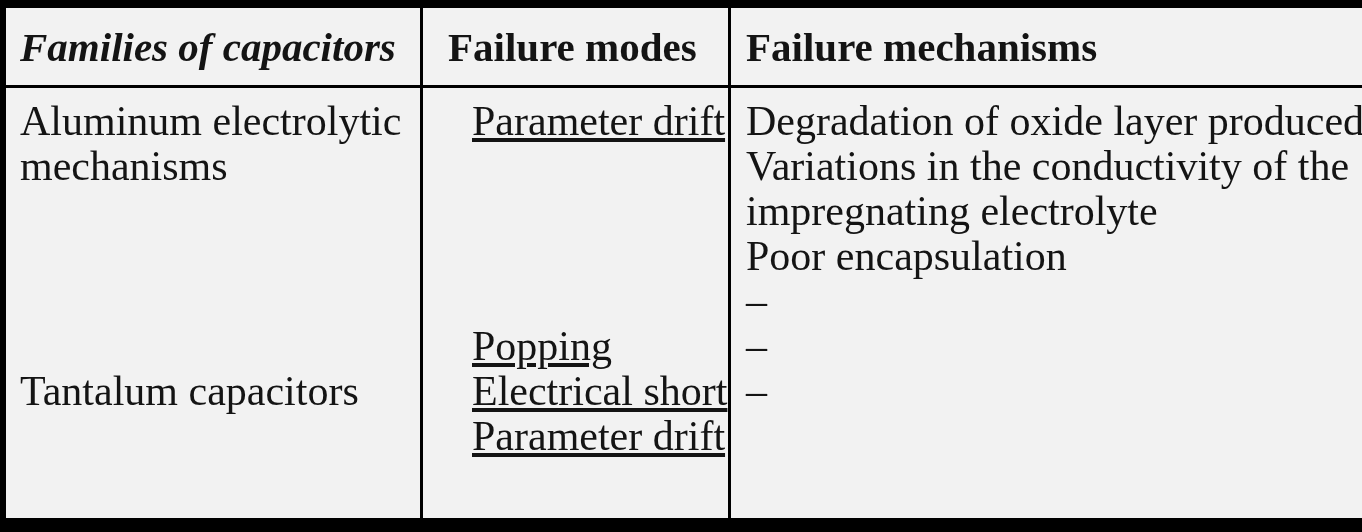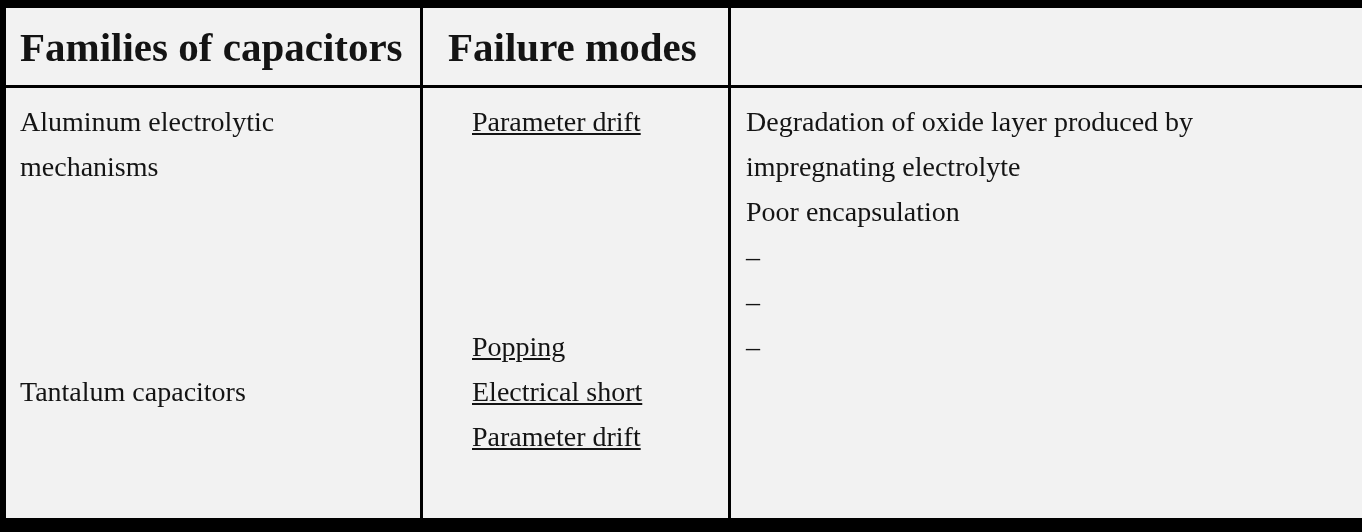--- a/index.html
+++ b/index.html
@@ -33,28 +33,28 @@
   .col-header {
     position: absolute;
     top: 8px;
     height: 77px;
     display: flex;
     align-items: center;
     font-weight: bold;
     font-size: 41px;
     white-space: nowrap;
   }
-  .col-header.c1 { left: 20px; }
+  .col-header.c1 { left: 20px; font-style: italic; }
   .col-header.c2 { left: 448px; }
   .col-header.c3 { left: 746px; }
 
   .body-col {
     position: absolute;
     top: 99px;
-    font-size: 28px;
+    font-size: 42px;
     line-height: 45px;
   }
   .body-col.c1 { left: 20px;  width: 392px; }
   .body-col.c2 { left: 472px; width: 272px; text-decoration: underline; }
   .body-col.c3 { left: 746px; width: 610px; }
   .body-col .cell-line {
     height: 45px;
     white-space: nowrap;
     overflow: visible;
   }
@@ -66,20 +66,21 @@
 
   <div class="rule top"></div>
   <div class="rule left"></div>
   <div class="rule bottom"></div>
   <div class="rule header-underline"></div>
   <div class="rule vdiv1"></div>
   <div class="rule vdiv2"></div>
 
   <div class="col-header c1">Families of capacitors</div>
   <div class="col-header c2">Failure modes</div>
+  <div class="col-header c3">Failure mechanisms</div>
 
   <div class="body-col c1">
     <div class="cell-line">Aluminum electrolytic</div>
     <div class="cell-line">mechanisms</div>
     <div class="cell-line"></div>
     <div class="cell-line"></div>
     <div class="cell-line"></div>
     <div class="cell-line"></div>
     <div class="cell-line">Tantalum capacitors</div>
     <div class="cell-line"></div>
@@ -92,20 +93,21 @@
     <div class="cell-line"></div>
     <div class="cell-line"></div>
     <div class="cell-line"></div>
     <div class="cell-line">Popping</div>
     <div class="cell-line">Electrical short</div>
     <div class="cell-line">Parameter drift</div>
   </div>
 
   <div class="body-col c3">
     <div class="cell-line">Degradation of oxide layer produced by</div>
+    <div class="cell-line">Variations in the conductivity of the</div>
     <div class="cell-line">impregnating electrolyte</div>
     <div class="cell-line">Poor encapsulation</div>
     <div class="cell-line">–</div>
     <div class="cell-line">–</div>
     <div class="cell-line">–</div>
   </div>
 
 </div>
 
 </body></html>

